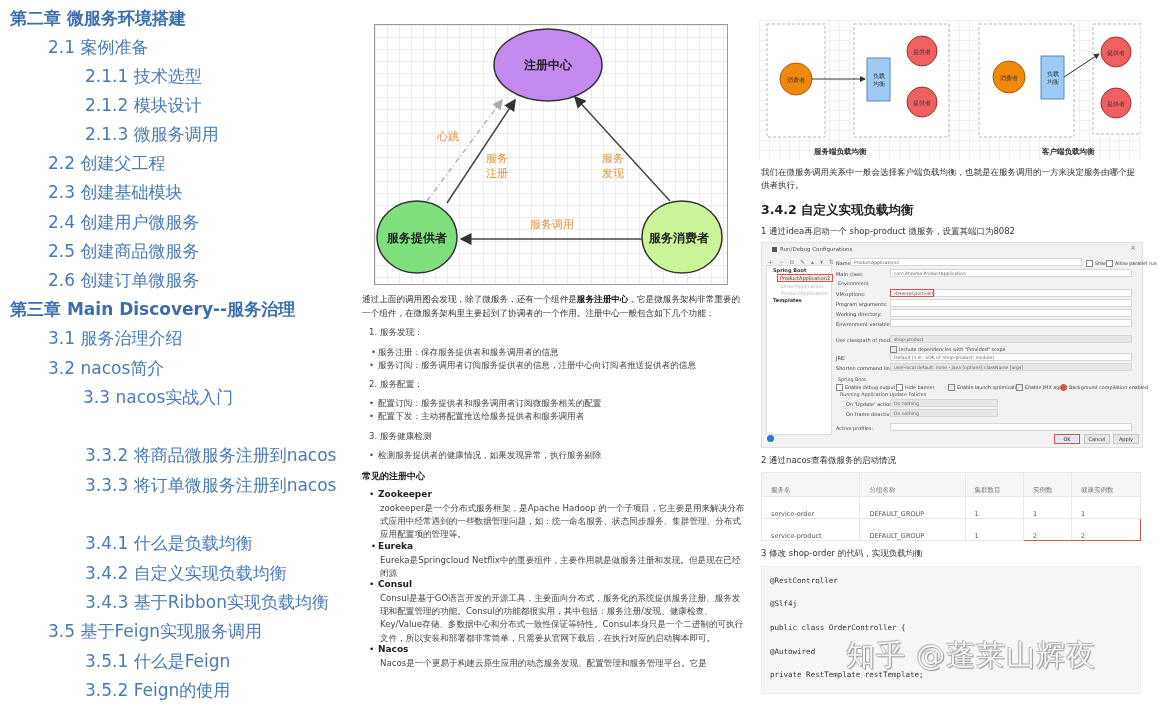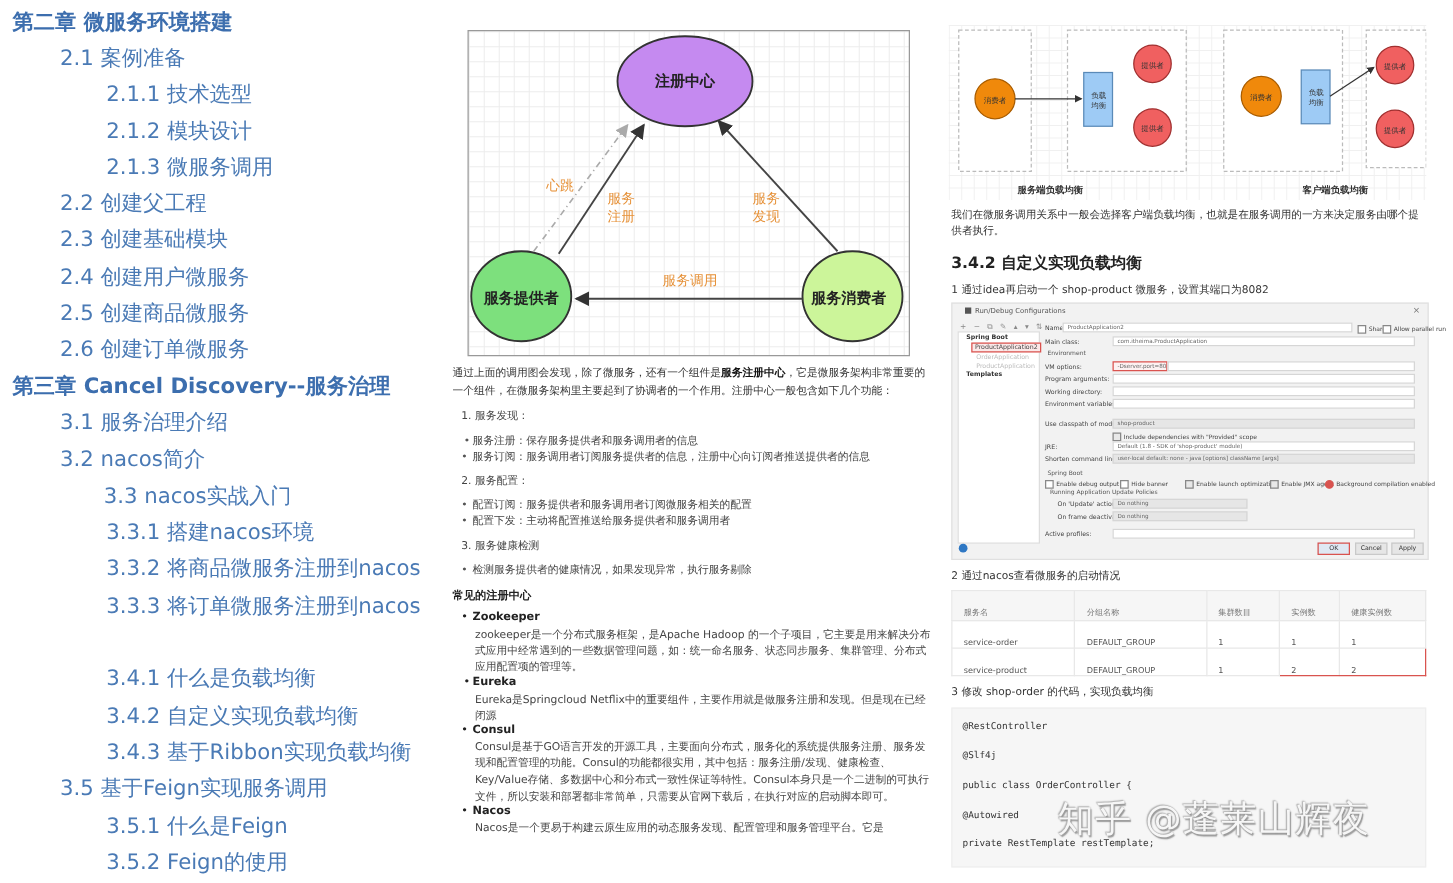--- a/index.html
+++ b/index.html
@@ -93,25 +93,24 @@
     <div class="toc-item lvl0" style="top: 7px;">第二章 微服务环境搭建</div>
     <div class="toc-item lvl1" style="top: 36px;">2.1 案例准备</div>
     <div class="toc-item lvl2" style="top: 65px;">2.1.1 技术选型</div>
     <div class="toc-item lvl2" style="top: 94px;">2.1.2 模块设计</div>
     <div class="toc-item lvl2" style="top: 123px;">2.1.3 微服务调用</div>
     <div class="toc-item lvl1" style="top: 152px;">2.2 创建父工程</div>
     <div class="toc-item lvl1" style="top: 181px;">2.3 创建基础模块</div>
     <div class="toc-item lvl1" style="top: 211px;">2.4 创建用户微服务</div>
     <div class="toc-item lvl1" style="top: 240px;">2.5 创建商品微服务</div>
     <div class="toc-item lvl1" style="top: 269px;">2.6 创建订单微服务</div>
-    <div class="toc-item lvl0" style="top: 298px;">第三章 Cancel Discovery--服务治理</div>
+    <div class="toc-item lvl0" style="top: 298px;">第三章 Main Discovery--服务治理</div>
     <div class="toc-item lvl1" style="top: 327px;">3.1 服务治理介绍</div>
     <div class="toc-item lvl1" style="top: 357px;">3.2 nacos简介</div>
     <div class="toc-item lvl1" style="top: 386px; margin-left: 35px;">3.3 nacos实战入门</div>
-    <div class="toc-item lvl2" style="top: 415px;">3.3.1 搭建nacos环境</div>
     <div class="toc-item lvl2" style="top: 444px;">3.3.2 将商品微服务注册到nacos</div>
     <div class="toc-item lvl2" style="top: 474px;">3.3.3 将订单微服务注册到nacos</div>
     <div class="toc-item lvl2" style="top: 532px;">3.4.1 什么是负载均衡</div>
     <div class="toc-item lvl2" style="top: 562px;">3.4.2 自定义实现负载均衡</div>
     <div class="toc-item lvl2" style="top: 591px;">3.4.3 基于Ribbon实现负载均衡</div>
     <div class="toc-item lvl1" style="top: 620px;">3.5 基于Feign实现服务调用</div>
     <div class="toc-item lvl2" style="top: 650px;">3.5.1 什么是Feign</div>
     <div class="toc-item lvl2" style="top: 679px;">3.5.2 Feign的使用</div>
   </nav>
 
@@ -130,21 +129,21 @@
       <ellipse cx="42" cy="212" rx="40" ry="36" fill="#7de07d" stroke="#333" stroke-width="1.5"></ellipse>
       <ellipse cx="307" cy="212" rx="40" ry="36" fill="#ccf59a" stroke="#333" stroke-width="1.5"></ellipse>
       <line x1="52" y1="176" x2="127" y2="75" stroke="#aaa" stroke-width="1.3" stroke-dasharray="5,3,1,3" marker-end="url(#ahg)"></line>
       <line x1="72" y1="178" x2="140" y2="75" stroke="#444" stroke-width="1.5" marker-end="url(#ah)"></line>
       <line x1="295" y1="176" x2="200" y2="72" stroke="#444" stroke-width="1.5" marker-end="url(#ah)"></line>
       <line x1="267" y1="214" x2="86" y2="214" stroke="#444" stroke-width="1.5" marker-end="url(#ah)"></line>
     </svg>
     <span class="d-label d-node" style="left:149px;top:32px;">注册中心</span>
     <span class="d-label d-node" style="left:12px;top:205px;">服务提供者</span>
     <span class="d-label d-node" style="left:274px;top:205px;">服务消费者</span>
-    <span class="d-label d-edge" style="left:62px;top:104px;margin-top:12px;">心跳</span>
+    <span class="d-label d-edge" style="left:62px;top:104px;">心跳</span>
     <span class="d-label d-edge" style="left:111px;top:126px;">服务</span>
     <span class="d-label d-edge" style="left:111px;top:141px;">注册</span>
     <span class="d-label d-edge" style="left:227px;top:126px;">服务</span>
     <span class="d-label d-edge" style="left:227px;top:141px;">发现</span>
     <span class="d-label d-edge" style="left:155px;top:192px;">服务调用</span>
   </div>
 
   <p class="para" style="top:292px;">
     <span>通过上面的调用图会发现，除了微服务，还有一个组件是</span><b>服务注册中心</b><span>，它是微服务架构非常重要的一个组件，在微服务架构里主要起到了协调者的一个作用。注册中心一般包含如下几个功能：</span>
   </p>

